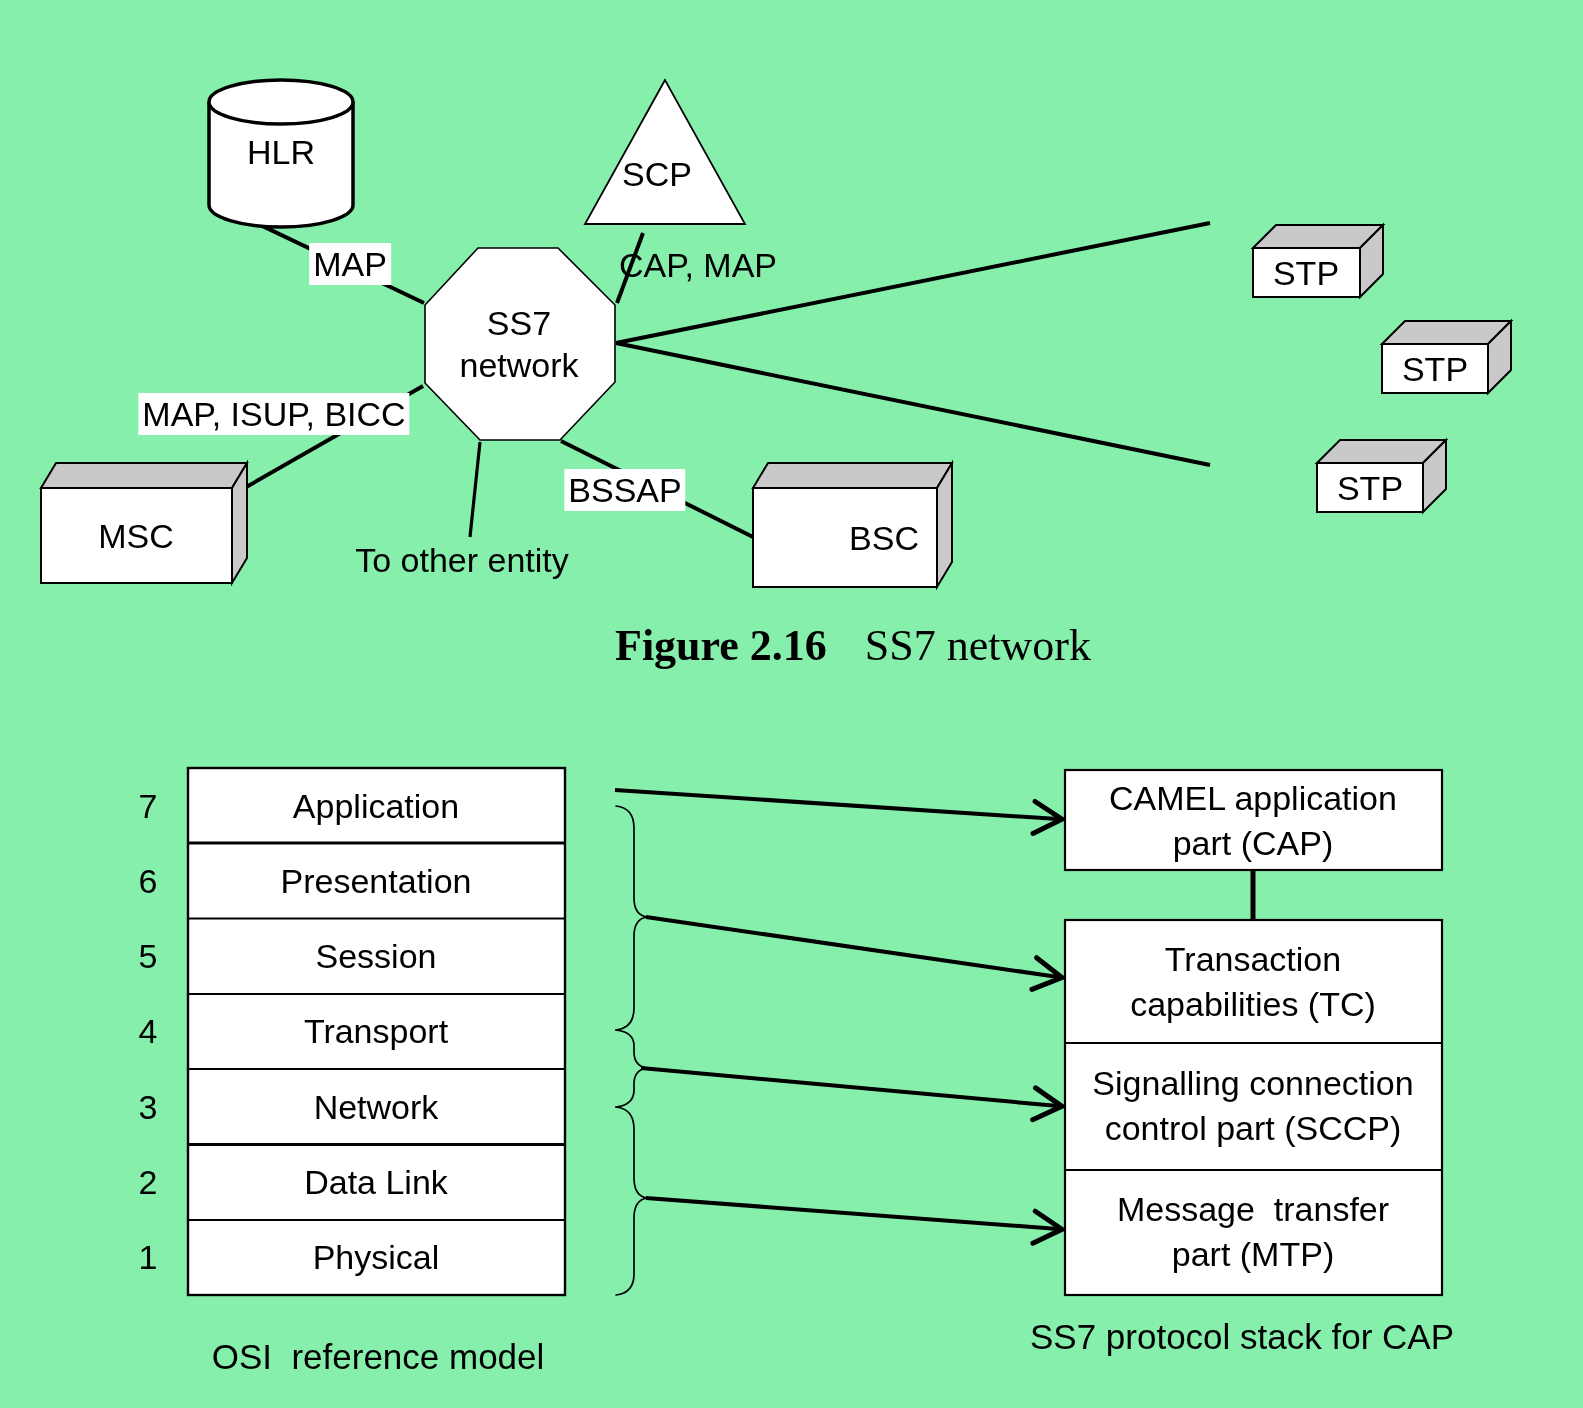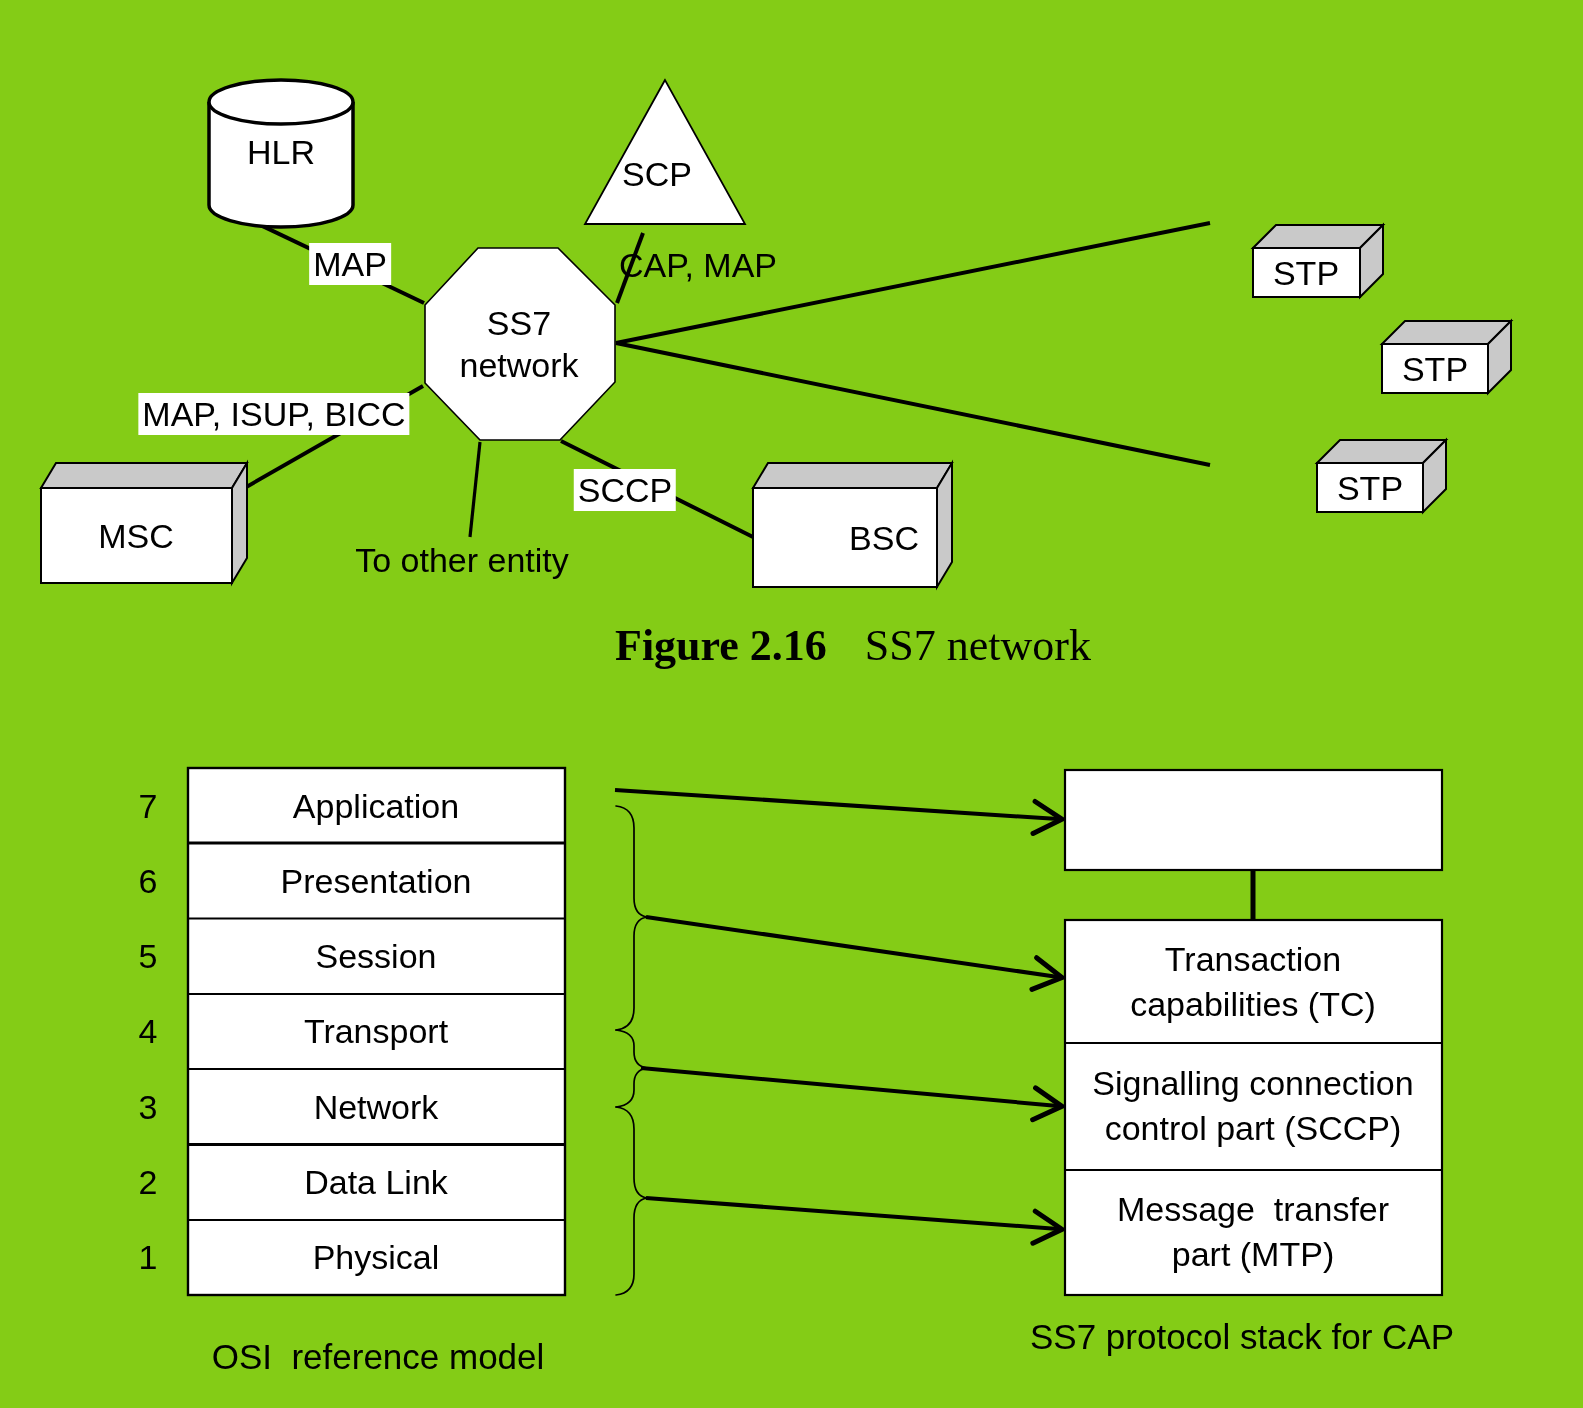--- a/index.html
+++ b/index.html
@@ -1,16 +1,16 @@
 <!DOCTYPE html>
 <html><head>
 <meta charset="utf-8">
 <style>
   html,body{margin:0;padding:0;background:#ffffff;}
-  #page{position:relative;width:1583px;height:1408px;background:#84cc16;overflow:hidden;
+  #page{position:relative;width:1583px;height:1408px;background:#86efac;overflow:hidden;
         font-family:"Liberation Sans","DejaVu Sans",sans-serif;color:#000;}
   #diagram-svg{position:absolute;left:0;top:0;}
   .lbl{position:absolute;transform:translate(-50%,-50%);font-size:34px;line-height:42px;
        white-space:nowrap;text-align:center;color:#000;}
   .masked{background:#ffffff;padding:0 4px;}
   .two-line{line-height:45px;}
   .pre{white-space:pre;text-align:right;}
   .caption-serif{position:absolute;font-family:"Liberation Serif","DejaVu Serif",serif;
        font-size:44px;white-space:nowrap;transform:translateY(-50%);}
   .caption-serif .fig-num{font-weight:bold;}
@@ -108,21 +108,21 @@
 
   <div class="lbl" style="left:281px;top:152px;">HLR</div>
   <div class="lbl" style="left:657px;top:174px;">SCP</div>
   <div class="lbl" style="left:519px;top:344px;">
     <div>SS7</div>
     <div>network</div>
   </div>
   <div class="lbl masked" style="left:350px;top:264px;text-align:center;">MAP</div>
   <div class="lbl" style="left:698px;top:265px;">CAP, MAP</div>
   <div class="lbl masked" style="left:274px;top:414px;">MAP, ISUP, BICC</div>
-  <div class="lbl masked" style="left:625px;top:490px;">SCCP</div>
+  <div class="lbl masked" style="left:625px;top:490px;">BSSAP</div>
   <div class="lbl" style="left:462px;top:560px;">To other entity</div>
   <div class="lbl" style="left:136px;top:536px;">MSC</div>
   <div class="lbl" style="left:845px;top:538px;margin-left:39px;">BSC</div>
   <div class="lbl" style="left:1306px;top:273px;">STP</div>
   <div class="lbl" style="left:1435px;top:369px;">STP</div>
   <div class="lbl" style="left:1370px;top:488px;">STP</div>
 
   <div class="caption-serif" style="left:615px;top:645px;">
     <span class="fig-num">Figure 2.16</span><span class="fig-title">SS7 network</span>
   </div>
@@ -136,20 +136,24 @@
   <div class="lbl" style="left:148px;top:1257px;">1</div>
 
   <div class="lbl" style="left:376px;top:806px;">Application</div>
   <div class="lbl" style="left:376px;top:881px;">Presentation</div>
   <div class="lbl" style="left:376px;top:956px;">Session</div>
   <div class="lbl" style="left:376px;top:1031px;">Transport</div>
   <div class="lbl" style="left:376px;top:1107px;">Network</div>
   <div class="lbl" style="left:376px;top:1182px;">Data Link</div>
   <div class="lbl" style="left:376px;top:1257px;">Physical</div>
 
+  <div class="lbl two-line" style="left:1253px;top:821px;">
+    <div>CAMEL application</div>
+    <div>part (CAP)</div>
+  </div>
   <div class="lbl two-line" style="left:1253px;top:982px;">
     <div>Transaction</div>
     <div>capabilities (TC)</div>
   </div>
   <div class="lbl two-line" style="left:1253px;top:1106px;">
     <div>Signalling connection</div>
     <div>control part (SCCP)</div>
   </div>
   <div class="lbl two-line" style="left:1253px;top:1232px;">
     <div class="pre">Message  transfer</div>

